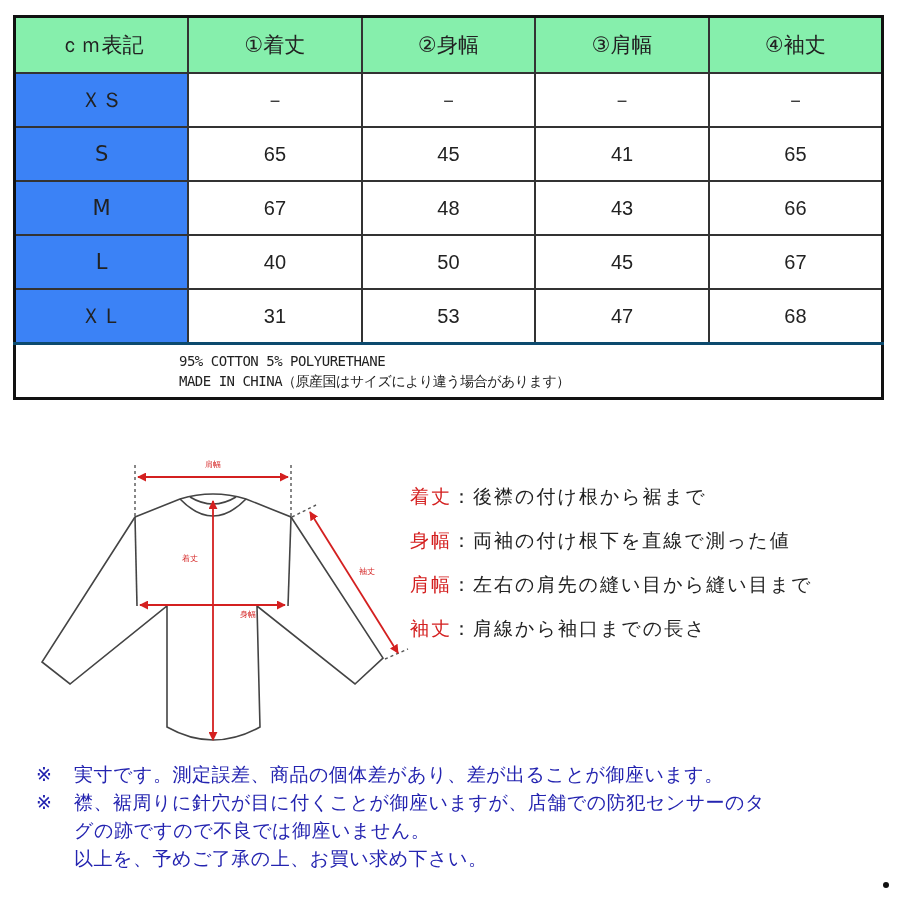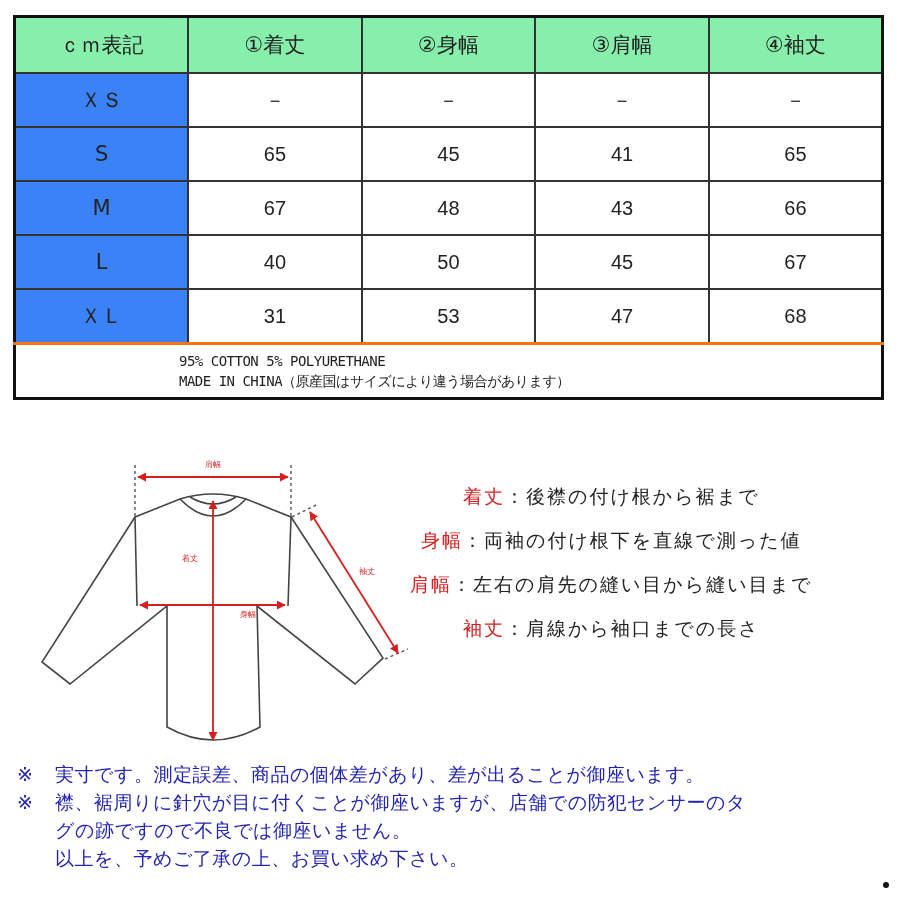--- a/index.html
+++ b/index.html
@@ -2,26 +2,26 @@
 <html><head>
 <meta charset="utf-8">
 <style>
   html,body{margin:0;padding:0;background:#fff;}
   body{width:900px;height:900px;position:relative;overflow:hidden;font-family:"DejaVu Sans","Liberation Sans",sans-serif;color:#222;}
   .size-table{position:absolute;left:13px;top:15px;width:871px;border-collapse:collapse;border:3px solid #111;table-layout:fixed;}
   .size-table td,.size-table th{border:2px solid #333;text-align:center;font-weight:normal;padding:0;}
   .size-table th{background:#86efac;height:54px;font-size:21px;color:#222;}
   .size-table td{height:52px;font-size:20px;font-family:"Liberation Sans Narrow","Liberation Sans",sans-serif;color:#222;}
   .size-table td.size-label{background:#3b82f6;font-size:21px;font-family:"DejaVu Sans",sans-serif;margin-left:36px;}
-  .size-table td.material{height:52px;text-align:left;padding-left:163px;font-size:14px;line-height:20px;font-family:"DejaVu Sans Mono","Liberation Mono",monospace;letter-spacing:-0.5px;border-top:3px solid #f97316;}
+  .size-table td.material{height:52px;text-align:left;padding-left:163px;font-size:14px;line-height:20px;font-family:"DejaVu Sans Mono","Liberation Mono",monospace;letter-spacing:-0.5px;border-top:3px solid #0c4a6e;}
   .diagram{position:absolute;left:30px;top:455px;width:390px;height:300px;}
-  .legend{position:absolute;left:410px;top:480px;text-align:center;}
+  .legend{position:absolute;left:410px;top:480px;}
   .legend-row{font-size:19px;height:44px;line-height:32px;letter-spacing:2px;color:#222;}
   .legend-term{color:#d42020;}
-  .notes{position:absolute;left:17px;top:760px;color:#2424b0;font-size:19px;line-height:28px;letter-spacing:0.5px;}
+  .notes{position:absolute;left:36px;top:760px;color:#2424b0;font-size:19px;line-height:28px;letter-spacing:0.5px;}
   .note-line{white-space:nowrap;}
   .note-mark{display:inline-block;width:38px;}
   .indent{padding-left:38px;}
   .dot{position:absolute;left:883px;top:882px;width:6px;height:6px;border-radius:50%;background:#111;}
 </style>
 </head>
 <body>
 
 <table class="size-table">
   <tbody>

